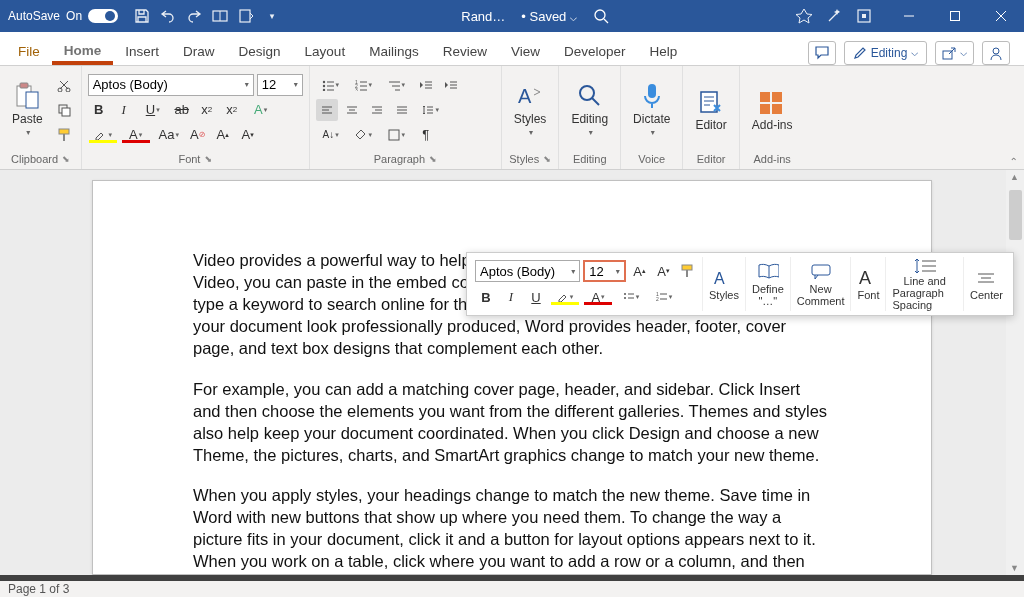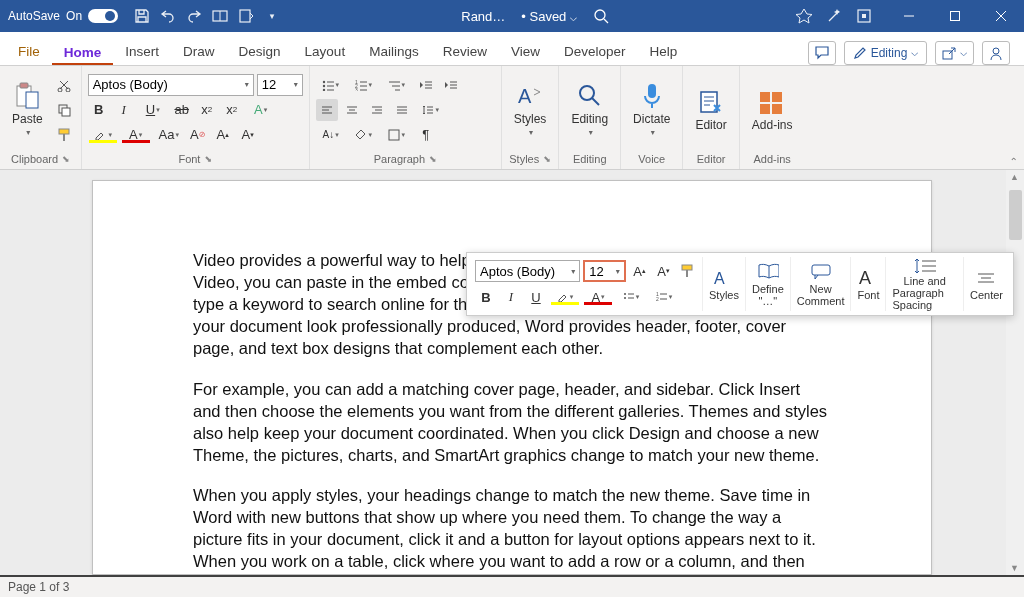--- a/index.html
+++ b/index.html
@@ -14,21 +14,21 @@
   .titlebar .title-area { flex: 1; display: flex; justify-content: center; align-items: center; gap: 16px; }
   .doc-title { font-size: 13px; }
   .search-icon { width: 16px; height: 16px; position: relative; }
   .win-controls { display: flex; }
   .win-btn { width: 46px; height: 32px; display: flex; align-items: center; justify-content: center; }
   .rgroup { display: flex; gap: 14px; padding: 0 14px; align-items: center; }
   
   .ribbon-tabs { height: 34px; background: #fff; border-bottom: 1px solid #d0d0d0; display: flex; align-items: flex-end; padding: 0 6px; }
   .tab { padding: 6px 12px 6px; font-size: 13.5px; color: #444; cursor: pointer; }
   .tab.file { color: #a16207; font-weight: 500; }
-  .tab.active { font-weight: 700; color: #6d28d9; border-bottom: 2px solid #c2410c; padding-bottom: 3px; }
+  .tab.active { font-weight: 700; color: #737373; border-bottom: 4px solid #c2410c; padding-bottom: 3px; }
   .tabs-right { margin-left: auto; display: flex; align-items: center; gap: 8px; padding-right: 8px; }
   .rib-btn { border: 1px solid #bcbcbc; border-radius: 3px; height: 24px; display: flex; align-items: center; padding: 0 8px; font-size: 12px; gap: 4px; color: #2a579a; }
   .rib-btn.icon-only { padding: 0 6px; }
   .rib-btn .chev { font-size: 9px; }
   
   .ribbon { height: 104px; background: #f3f2f1; border-bottom: 1px solid #d0d0d0; display: flex; position: relative; }
   .group { border-right: 1px solid #e0e0e0; display: flex; flex-direction: column; padding: 3px 6px 1px; }
   .group-body { flex: 1; display: flex; align-items: center; }
   .group-label { height: 18px; font-size: 11px; color: #666; text-align: center; display: flex; align-items: center; justify-content: center; gap: 4px; }
   .launcher { font-size: 9px; color: #888; }
@@ -53,21 +53,21 @@
   
   .mini-toolbar { position: absolute; top: 252px; left: 466px; width: 548px; height: 64px; background: #fff; border: 1px solid #ccc; box-shadow: 0 2px 8px rgba(0,0,0,.2); display: flex; padding: 4px; }
   .mt-col { display: flex; flex-direction: column; justify-content: center; gap: 4px; border-right: 1px solid #eee; padding: 0 4px; }
   .mt-row { display: flex; align-items: center; gap: 3px; }
   .mt-combo { height: 22px; border: 1px solid #aaa; background:#fff; display:flex; align-items:center; padding:0 4px; font-size:13px; }
   .mt-combo.size { width: 44px; border: 2px solid #e07050; }
   .mt-combo .dd{ margin-left:auto; font-size: 8px; color:#666;}
   .mt-big { display:flex; flex-direction:column; align-items:center; font-size:11px; color:#333; padding: 0 6px; border-right:1px solid #eee; justify-content:center; }
   .mt-big .ic { width:22px; height:22px; display:flex; align-items:center; justify-content:center; }
   
-  .statusbar { position: absolute; bottom: 0; left: 0; right: 0; height: 22px; background: #f3f2f1; border-top: 2px solid #404040; display: flex; align-items: center; font-size: 12px; color: #555; padding: 0 8px; }
+  .statusbar { position: absolute; bottom: 0; left: 0; right: 0; height: 22px; background: #f3f2f1; border-top: 6px solid #404040; display: flex; align-items: center; font-size: 12px; color: #555; padding: 0 8px; }
   .statusbar .right { margin-left: auto; display: flex; align-items: center; gap: 10px; }
   .zoom-track { width: 100px; height: 2px; background: #bbb; position: relative; }
   .zoom-track .zt-knob { width: 8px; height: 10px; background: #888; position: absolute; top: -4px; left: 46px; }
   
   svg { display: block; }
 </style>
 </head>
 <body>
 
 <div class="titlebar">

